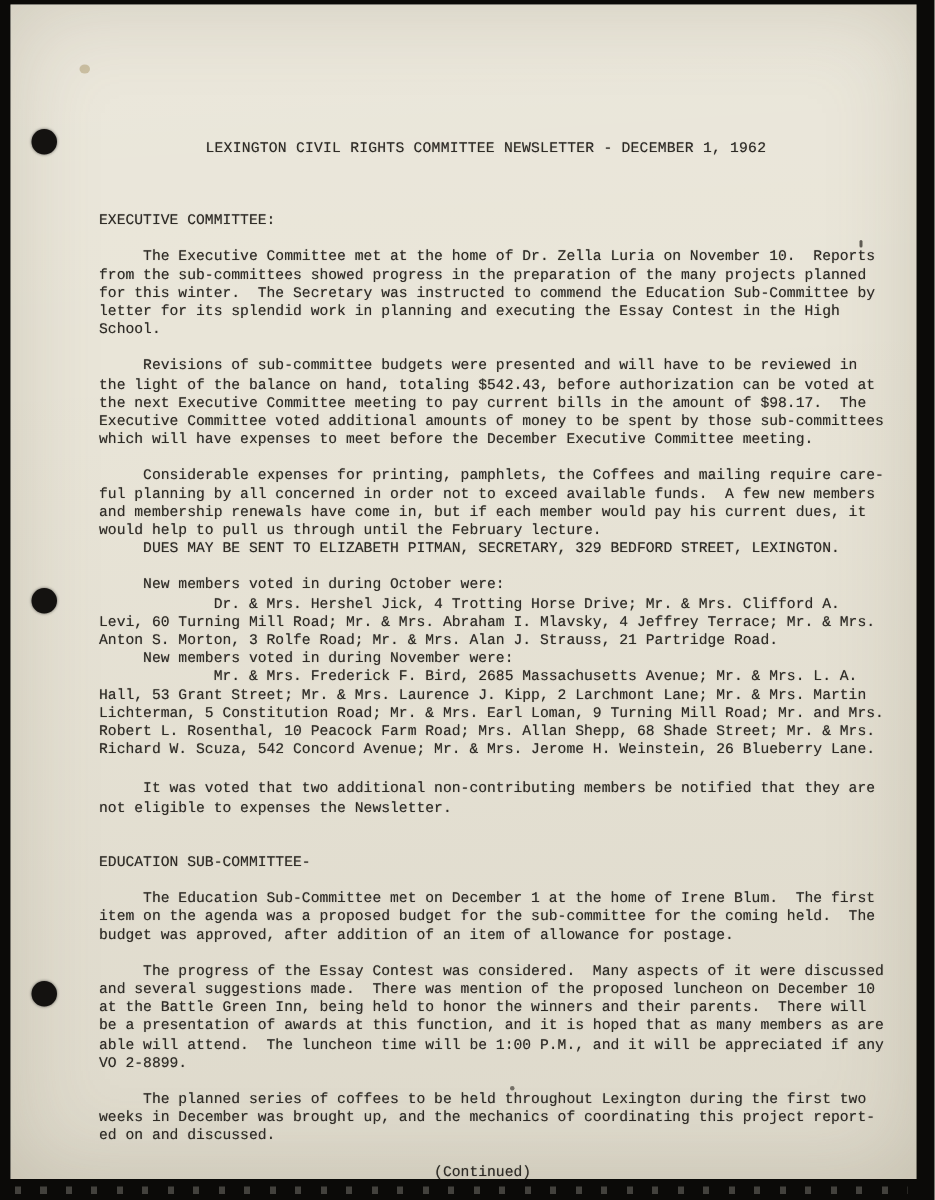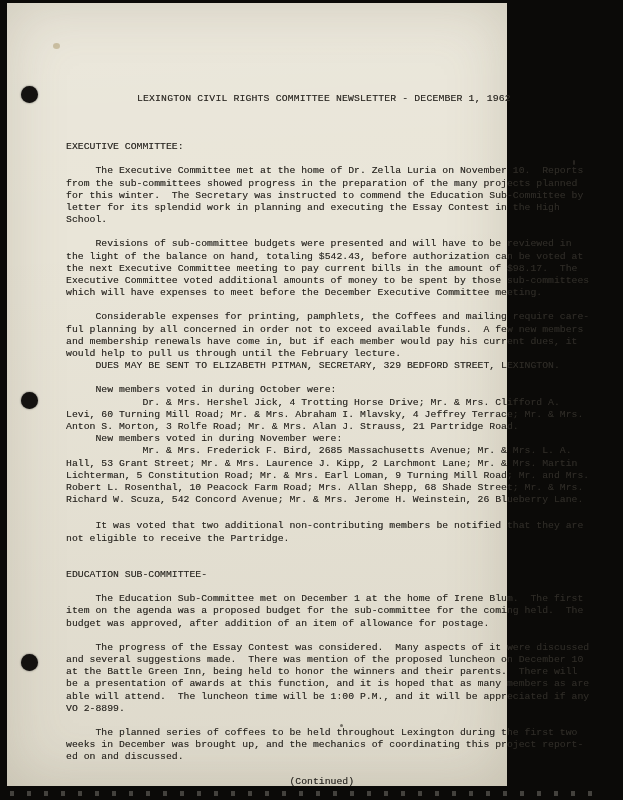--- a/index.html
+++ b/index.html
@@ -3,21 +3,21 @@
 <meta charset="utf-8">
 <style>
   html,body{margin:0;padding:0}
   body{
     width:623px;height:800px;overflow:hidden;position:relative;
     background:var(--backdrop,#0b0a08);
     font-family:"Liberation Mono","DejaVu Sans Mono",monospace;
   }
   .stage{position:absolute;inset:0}
   .paper{
-    position:absolute;left:7px;top:3px;width:500px;height:783px;
+    position:absolute;left:7px;top:3px;width:604px;height:783px;
     background:
       linear-gradient(176deg, rgba(255,255,255,.10) 0%, rgba(0,0,0,0) 30%, rgba(70,58,28,.07) 100%),
       var(--paper,#e9e5d8);
     box-shadow:inset 0 0 60px rgba(110,100,75,.22);
   }
   .content{
     position:absolute;left:59px;top:90px;right:12px;
     color:var(--ink,#2e2b26);
     font-size:9.8px;line-height:12.2px;
   }
@@ -86,21 +86,21 @@
             <div class="line">Anton S. Morton, 3 Rolfe Road; Mr. &amp; Mrs. Alan J. Strauss, 21 Partridge Road.</div>
             <div class="line">     New members voted in during November were:</div>
             <div class="line">             Mr. &amp; Mrs. Frederick F. Bird, 2685 Massachusetts Avenue; Mr. &amp; Mrs. L. A.</div>
             <div class="line">Hall, 53 Grant Street; Mr. &amp; Mrs. Laurence J. Kipp, 2 Larchmont Lane; Mr. &amp; Mrs. Martin</div>
             <div class="line">Lichterman, 5 Constitution Road; Mr. &amp; Mrs. Earl Loman, 9 Turning Mill Road; Mr. and Mrs.</div>
             <div class="line">Robert L. Rosenthal, 10 Peacock Farm Road; Mrs. Allan Shepp, 68 Shade Street; Mr. &amp; Mrs.</div>
             <div class="line">Richard W. Scuza, 542 Concord Avenue; Mr. &amp; Mrs. Jerome H. Weinstein, 26 Blueberry Lane.</div>
           </div>
           <div class="block g14">
             <div class="line">     It was voted that two additional non-contributing members be notified that they are</div>
-            <div class="line">not eligible to receive the Partridge.</div>
+            <div class="line">not eligible to expenses the Newsletter.</div>
           </div>
           <div class="block g24 heading"><span class="u">EDUCATION SUB-COMMITTEE</span><span>-</span></div>
           <div class="block ">
             <div class="line">     The Education Sub-Committee met on December 1 at the home of Irene Blum.  The first</div>
             <div class="line">item on the agenda was a proposed budget for the sub-committee for the coming held.  The</div>
             <div class="line">budget was approved, after addition of an item of allowance for postage.</div>
           </div>
           <div class="block ">
             <div class="line">     The progress of the Essay Contest was considered.  Many aspects of it were discussed</div>
             <div class="line">and several suggestions made.  There was mention of the proposed luncheon on December 10</div>

